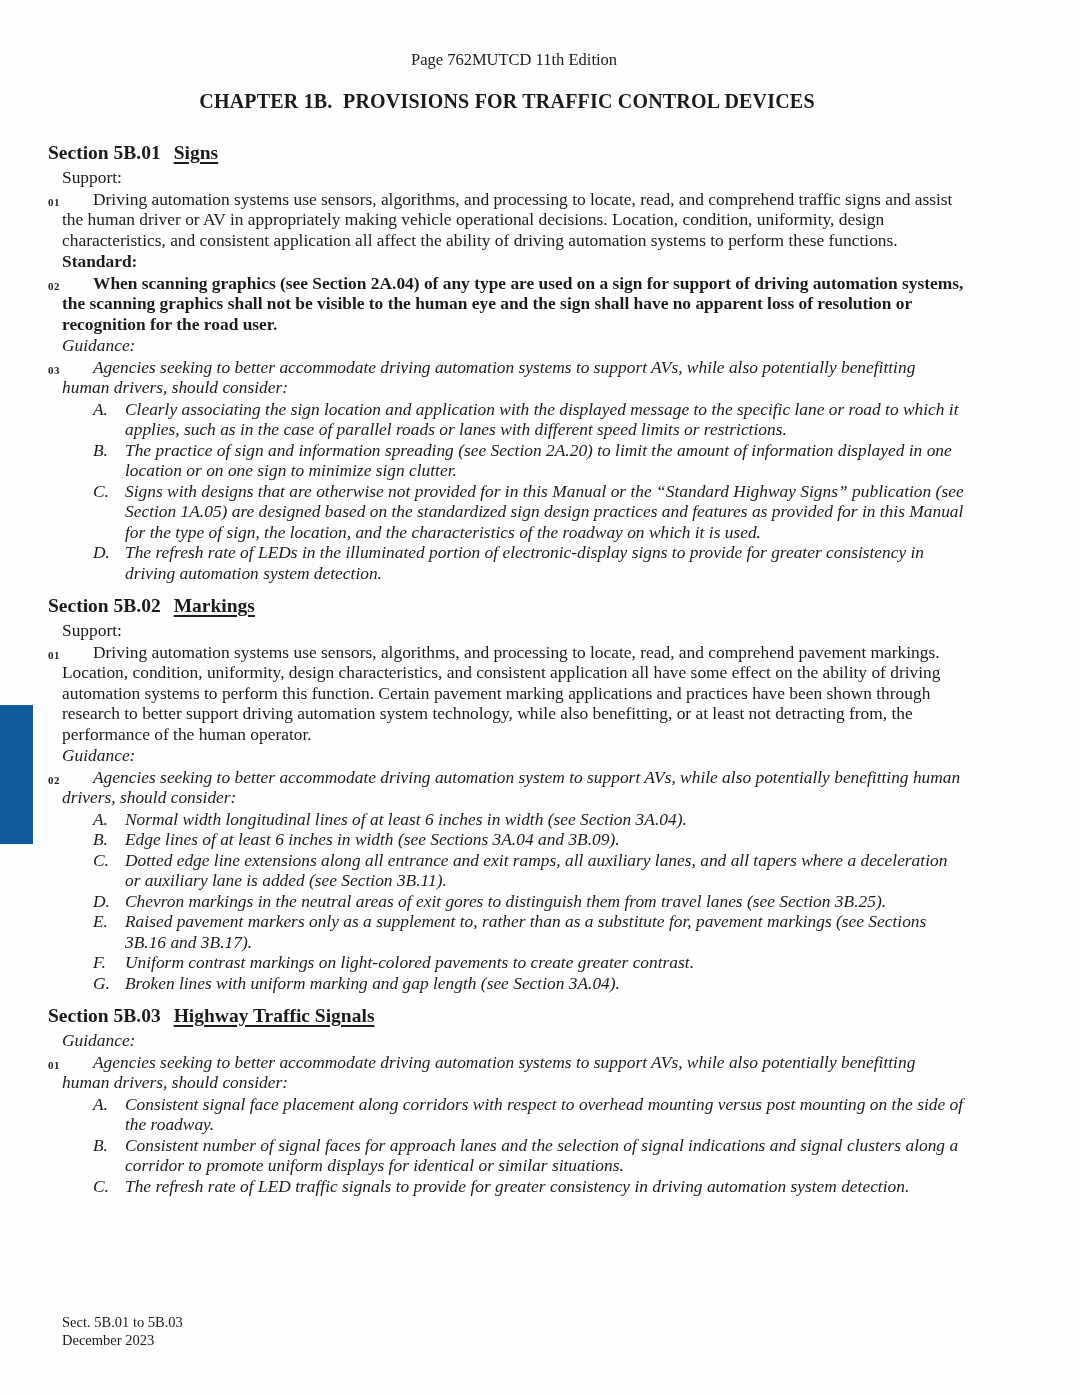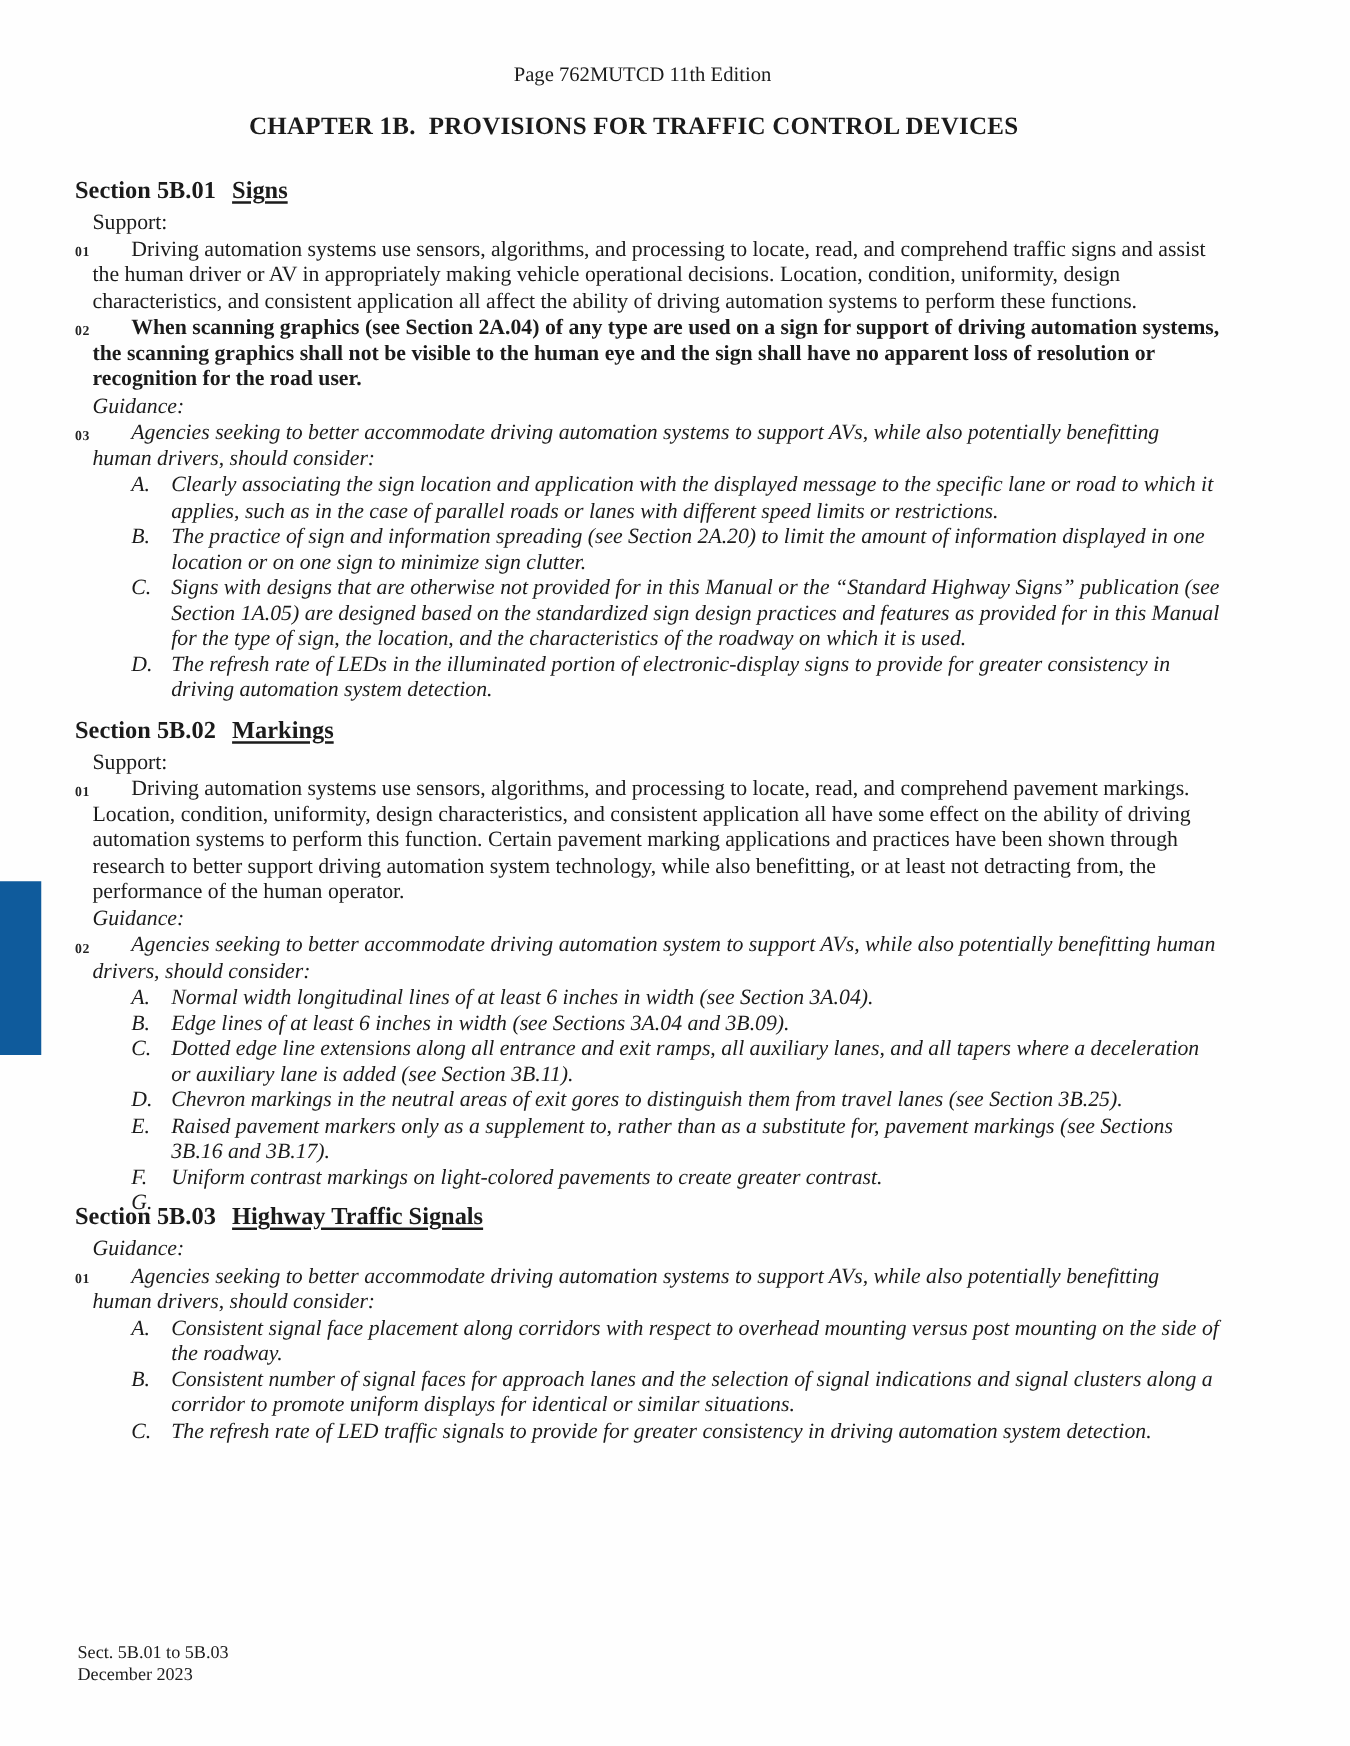--- a/index.html
+++ b/index.html
@@ -24,21 +24,21 @@
     position: absolute;
     top: 90px; left: 48px; width: 918px;
     text-align: center;
     font-size: 20px;
     font-weight: bold;
     white-space: pre-wrap;
     letter-spacing: 0.2px;
   }
   .content {
     position: absolute;
-    top: 130px; left: 60px; width: 918px;
+    top: 130px; left: 48px; width: 918px;
     font-size: 17.4px;
     line-height: 20.5px;
     font-family: Liberation Serif, serif;
   }
   .doc-section { margin-bottom: 9px; }
   .section-heading {
     font-size: 19.5px;
     font-weight: bold;
     margin: 11px 0 3px 0;
     line-height: 23px;
@@ -106,20 +106,21 @@
   <div class="chapter-title">CHAPTER 1B.  PROVISIONS FOR TRAFFIC CONTROL DEVICES</div>
 
   <div class="content">
       <section class="doc-section">
         <div class="section-heading"><span class="heading-prefix">Section 5B.01</span><span class="heading-title">Signs</span></div>
         <div class="label style-roman">Support:</div>
         <div class="para style-roman">
           <span class="para-num">01</span>
           <div class="para-text">Driving automation systems use sensors, algorithms, and processing to locate, read, and comprehend traffic signs and assist the human driver or AV in appropriately making vehicle operational decisions. Location, condition, uniformity, design characteristics, and consistent application all affect the ability of driving automation systems to perform these functions.</div>
         </div>
+        <div class="label style-bold">Standard:</div>
         <div class="para style-bold">
           <span class="para-num">02</span>
           <div class="para-text">When scanning graphics (see Section 2A.04) of any type are used on a sign for support of driving automation systems, the scanning graphics shall not be visible to the human eye and the sign shall have no apparent loss of resolution or recognition for the road user.</div>
         </div>
         <div class="label style-italic">Guidance:</div>
         <div class="para style-italic">
           <span class="para-num">03</span>
           <div class="para-text">Agencies seeking to better accommodate driving automation systems to support AVs, while also potentially benefitting human drivers, should consider:</div>
         </div>
         <div class="list-item style-italic"><span class="list-letter">A.</span><span>Clearly associating the sign location and application with the displayed message to the specific lane or road to which it applies, such as in the case of parallel roads or lanes with different speed limits or restrictions.</span></div>
@@ -138,21 +139,21 @@
         <div class="para style-italic">
           <span class="para-num">02</span>
           <div class="para-text">Agencies seeking to better accommodate driving automation system to support AVs, while also potentially benefitting human drivers, should consider:</div>
         </div>
         <div class="list-item style-italic"><span class="list-letter">A.</span><span>Normal width longitudinal lines of at least 6 inches in width (see Section 3A.04).</span></div>
         <div class="list-item style-italic"><span class="list-letter">B.</span><span>Edge lines of at least 6 inches in width (see Sections 3A.04 and 3B.09).</span></div>
         <div class="list-item style-italic"><span class="list-letter">C.</span><span>Dotted edge line extensions along all entrance and exit ramps, all auxiliary lanes, and all tapers where a deceleration or auxiliary lane is added (see Section 3B.11).</span></div>
         <div class="list-item style-italic"><span class="list-letter">D.</span><span>Chevron markings in the neutral areas of exit gores to distinguish them from travel lanes (see Section 3B.25).</span></div>
         <div class="list-item style-italic"><span class="list-letter">E.</span><span>Raised pavement markers only as a supplement to, rather than as a substitute for, pavement markings (see Sections 3B.16 and 3B.17).</span></div>
         <div class="list-item style-italic"><span class="list-letter">F.</span><span>Uniform contrast markings on light-colored pavements to create greater contrast.</span></div>
-        <div class="list-item style-italic"><span class="list-letter">G.</span></div>
+        <div class="list-item style-italic"><span class="list-letter">G.</span><span>Broken lines with uniform marking and gap length (see Section 3A.04).</span></div>
       </section>
       <section class="doc-section">
         <div class="section-heading"><span class="heading-prefix">Section 5B.03</span><span class="heading-title">Highway Traffic Signals</span></div>
         <div class="label style-italic">Guidance:</div>
         <div class="para style-italic">
           <span class="para-num">01</span>
           <div class="para-text">Agencies seeking to better accommodate driving automation systems to support AVs, while also potentially benefitting human drivers, should consider:</div>
         </div>
         <div class="list-item style-italic"><span class="list-letter">A.</span><span>Consistent signal face placement along corridors with respect to overhead mounting versus post mounting on the side of the roadway.</span></div>
         <div class="list-item style-italic"><span class="list-letter">B.</span><span>Consistent number of signal faces for approach lanes and the selection of signal indications and signal clusters along a corridor to promote uniform displays for identical or similar situations.</span></div>

